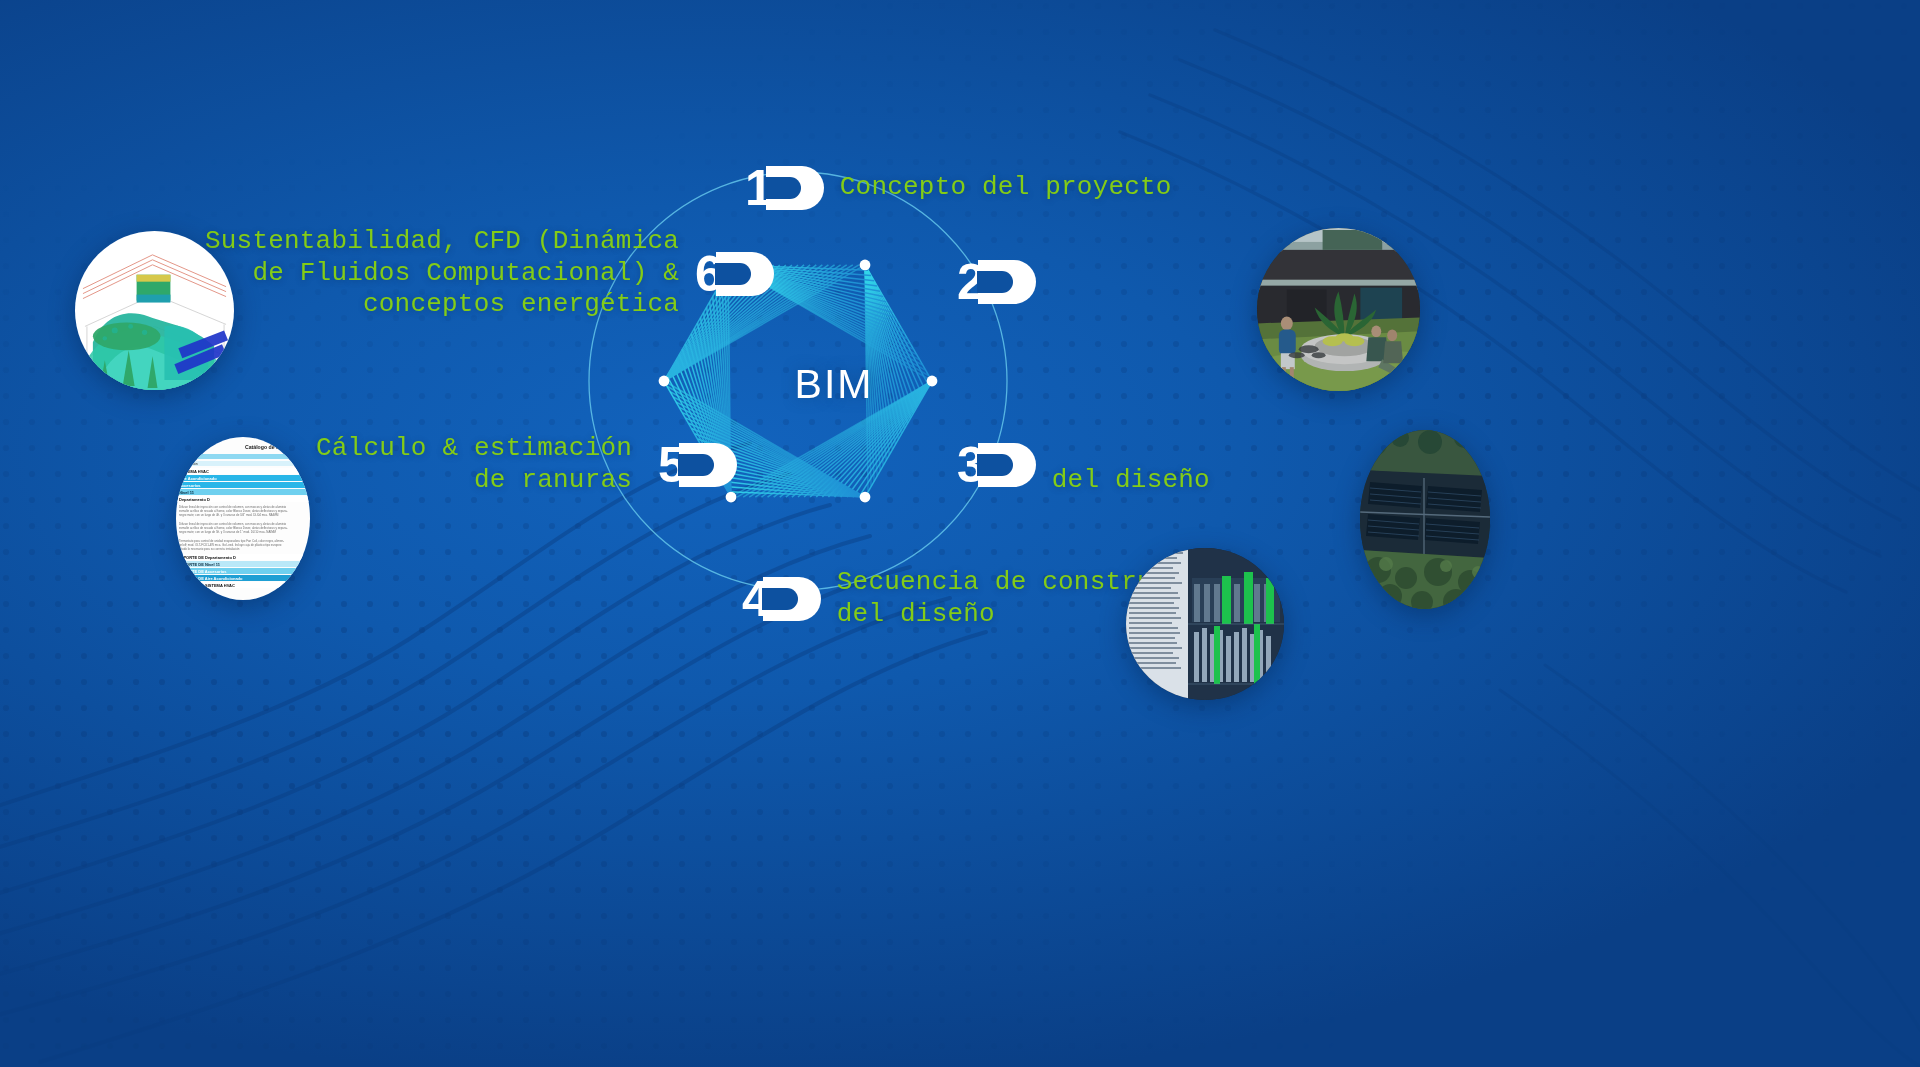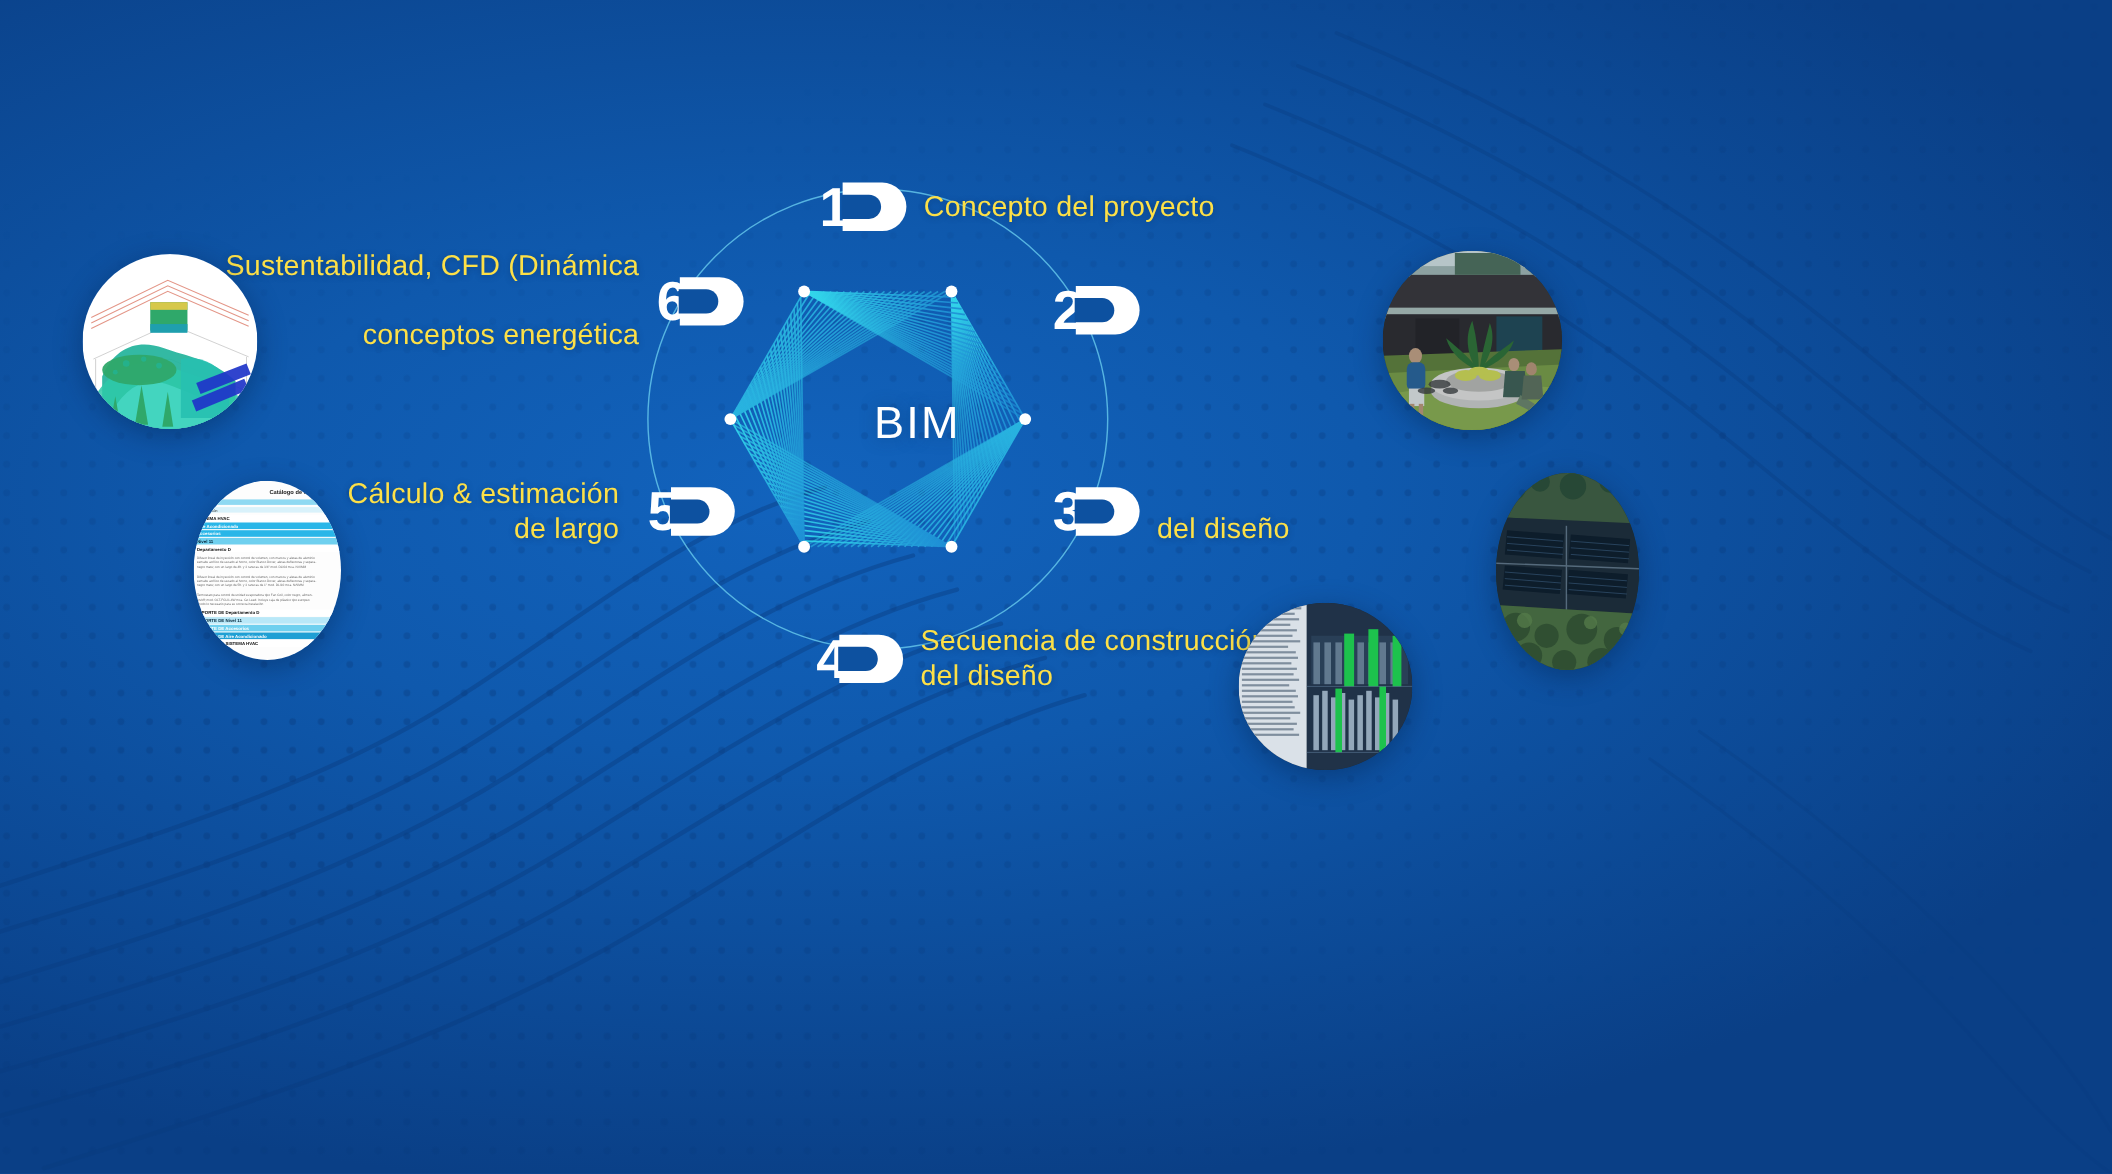--- a/index.html
+++ b/index.html
@@ -52,23 +52,24 @@
   }
   .dim-d::after{
     content:"";position:absolute;left:-1px;top:11px;width:36px;height:22px;
     background:#0d51a0;
     border-radius:0 11px 11px 0;
   }
 
   
   .node{position:absolute;display:flex;align-items:center;gap:16px;}
   .node .txt{
-    color:#fde047;font-weight:300;font-size:26px;line-height:1.22;
+    color:#84cc16;font-weight:300;font-size:26px;line-height:1.22;
     letter-spacing:.2px;
     text-shadow:0 1px 6px rgba(8,45,95,.45);
+    font-family:Liberation Mono, monospace;
   }
   .node.left{flex-direction:row;}
   .node.left .txt{text-align:right;}
 
   #node-1d{left:745px;top:163px;}
   #node-2d{left:957px;top:257px;}
   #node-3d{left:957px;top:433px;}
   #node-4d{left:742px;top:567px;}
   #node-5d{left:316px;top:433px;gap:26px;}
   #node-6d{left:205px;top:226px;}
@@ -342,32 +343,32 @@
     </span>
     <span class="txt">
       <span>Secuencia de construcción</span><br>
       <span>del diseño</span>
     </span>
   </div>
 
   <div class="node left" id="node-5d">
     <span class="txt">
       <span>Cálculo &amp; estimación</span><br>
-      <span>de largo</span>
+      <span>de ranuras</span>
     </span>
     <span class="dim-badge">
       <span class="dim-num">5</span>
       <span class="dim-d"></span>
     </span>
   </div>
 
   <div class="node left" id="node-6d">
     <span class="txt">
       <span>Sustentabilidad, CFD (Dinámica</span><br>
-      <br>
+      <span>de Fluidos Computacional) &amp;</span><br>
       <span>conceptos energética</span>
     </span>
     <span class="dim-badge">
       <span class="dim-num">6</span>
       <span class="dim-d"></span>
     </span>
   </div>
 
   <div class="photo" id="photo-cfd">
     <svg class="inner" viewBox="0 0 160 160" preserveAspectRatio="xMidYMid slice">

